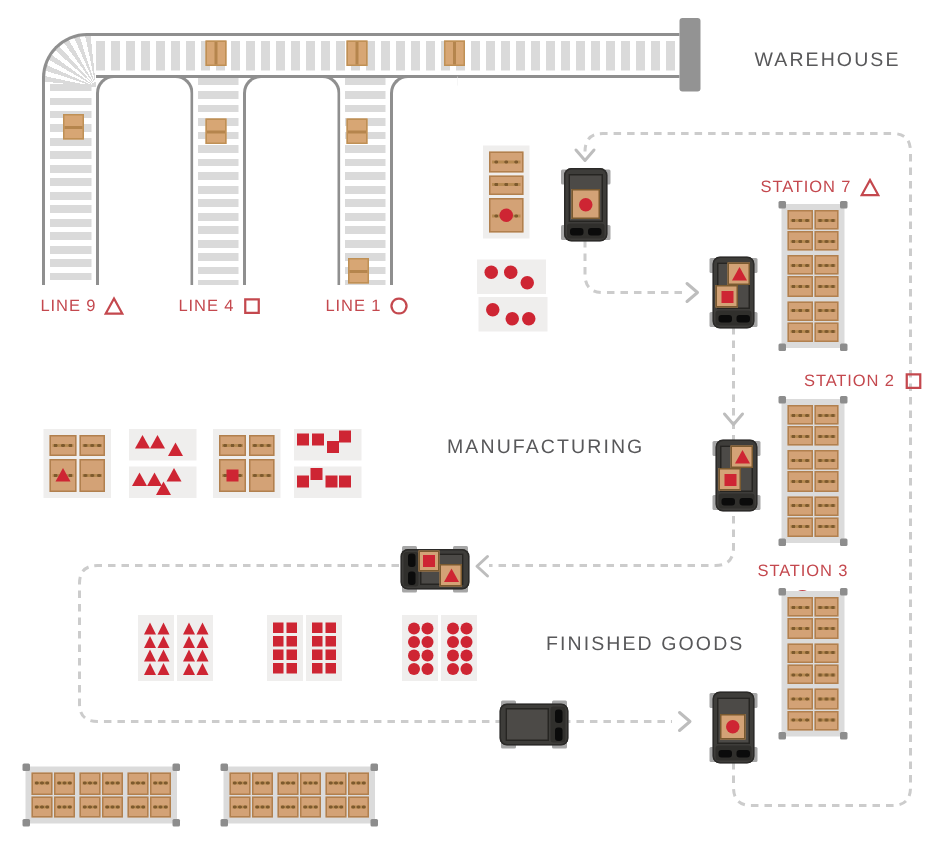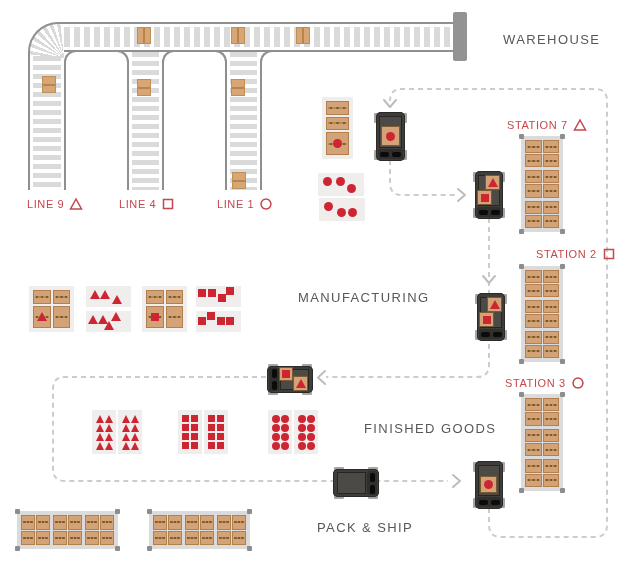--- a/index.html
+++ b/index.html
@@ -133,21 +133,20 @@
   <div class="box-sm tv" style="left:231px;top:27px"></div>
   <div class="box-sm tv" style="left:296px;top:27px"></div>
   <div class="box-sm th" style="left:42px;top:76px"></div>
   <div class="box-sm th" style="left:137px;top:79px"></div>
   <div class="box-sm th" style="left:231px;top:79px"></div>
   <div class="box-sm th" style="left:232px;top:172px"></div>
 
   <div class="zlabel" style="left: 503px; top: 32px; color: rgb(88, 88, 90);">WAREHOUSE</div>
   <div class="zlabel" style="left: 364px; top: 421px; color: rgb(88, 88, 90);">FINISHED GOODS</div>
   <div class="zlabel" style="left: 298px; top: 290px; color: rgb(88, 88, 90);">MANUFACTURING</div>
-  <div class="zlabel" style="left: 317px; top: 520px; color: rgb(88, 88, 90);">PACK &amp; SHIP</div>
 
   <div class="rlabel" style="left: 27px; top: 196px; color: rgb(196, 72, 78);">
     <span>LINE 9</span>
     <span class="licon">
         <svg width="14" height="14" viewBox="0 0 14 14">
           <path d="M7 2 L12.5 12 L1.5 12 Z" fill="none" stroke="#c4484e" stroke-width="1.5"></path>
         </svg>
       </span>
   </div>
   <div class="rlabel" style="left: 119px; top: 196px; color: rgb(196, 72, 78);">
@@ -176,21 +175,21 @@
       </span>
   </div>
   <div class="rlabel" style="left: 536px; top: 246px; color: rgb(196, 72, 78);">
     <span>STATION 2</span>
     <span class="licon">
         <svg width="14" height="14" viewBox="0 0 14 14">
           <path d="M2.5 2.5 H11.5 V11.5 H2.5 Z" fill="none" stroke="#c4484e" stroke-width="1.5"></path>
         </svg>
       </span>
   </div>
-  <div class="rlabel" style="left: 505px; top: 375px; color: rgb(196, 72, 78);">
+  <div class="rlabel" style="left: 505px; top: 375px; color: rgb(196, 72, 78); flex-direction: column;">
     <span>STATION 3</span>
     <span class="licon">
         <svg width="14" height="14" viewBox="0 0 14 14">
           <path d="M7 2 A5 5 0 1 1 6.99 2 Z" fill="none" stroke="#c4484e" stroke-width="1.5"></path>
         </svg>
       </span>
   </div>
 
   <div class="pallet" style="left:322px;top:97px;width:31px;height:62px;--cols:1">
       <div class="crate"></div>

